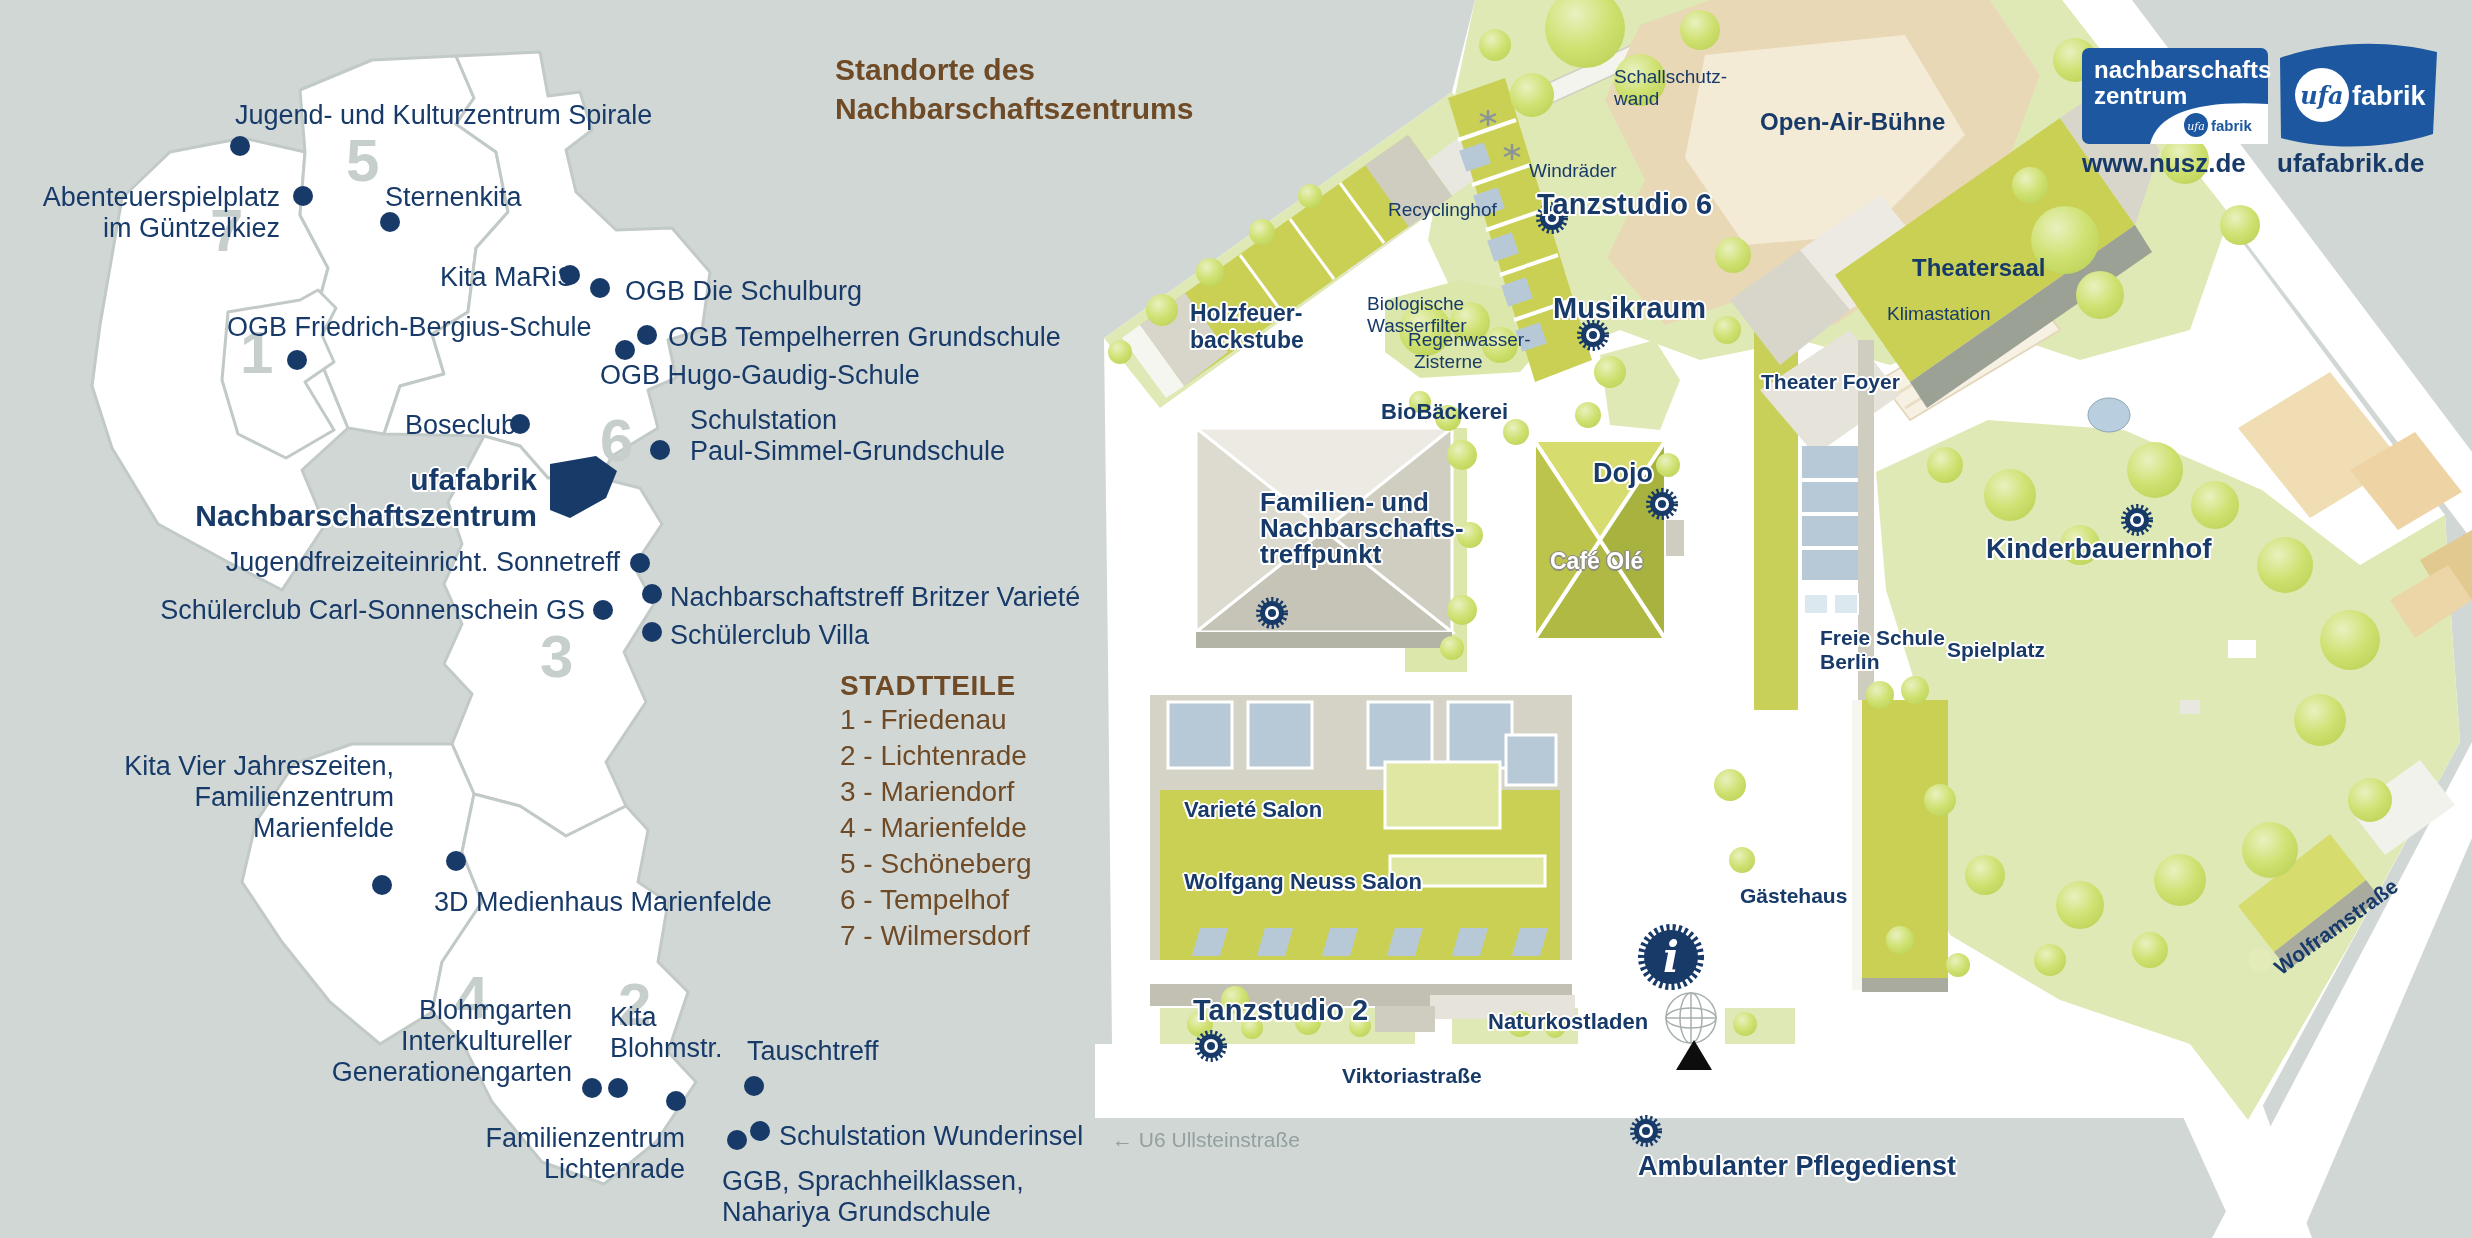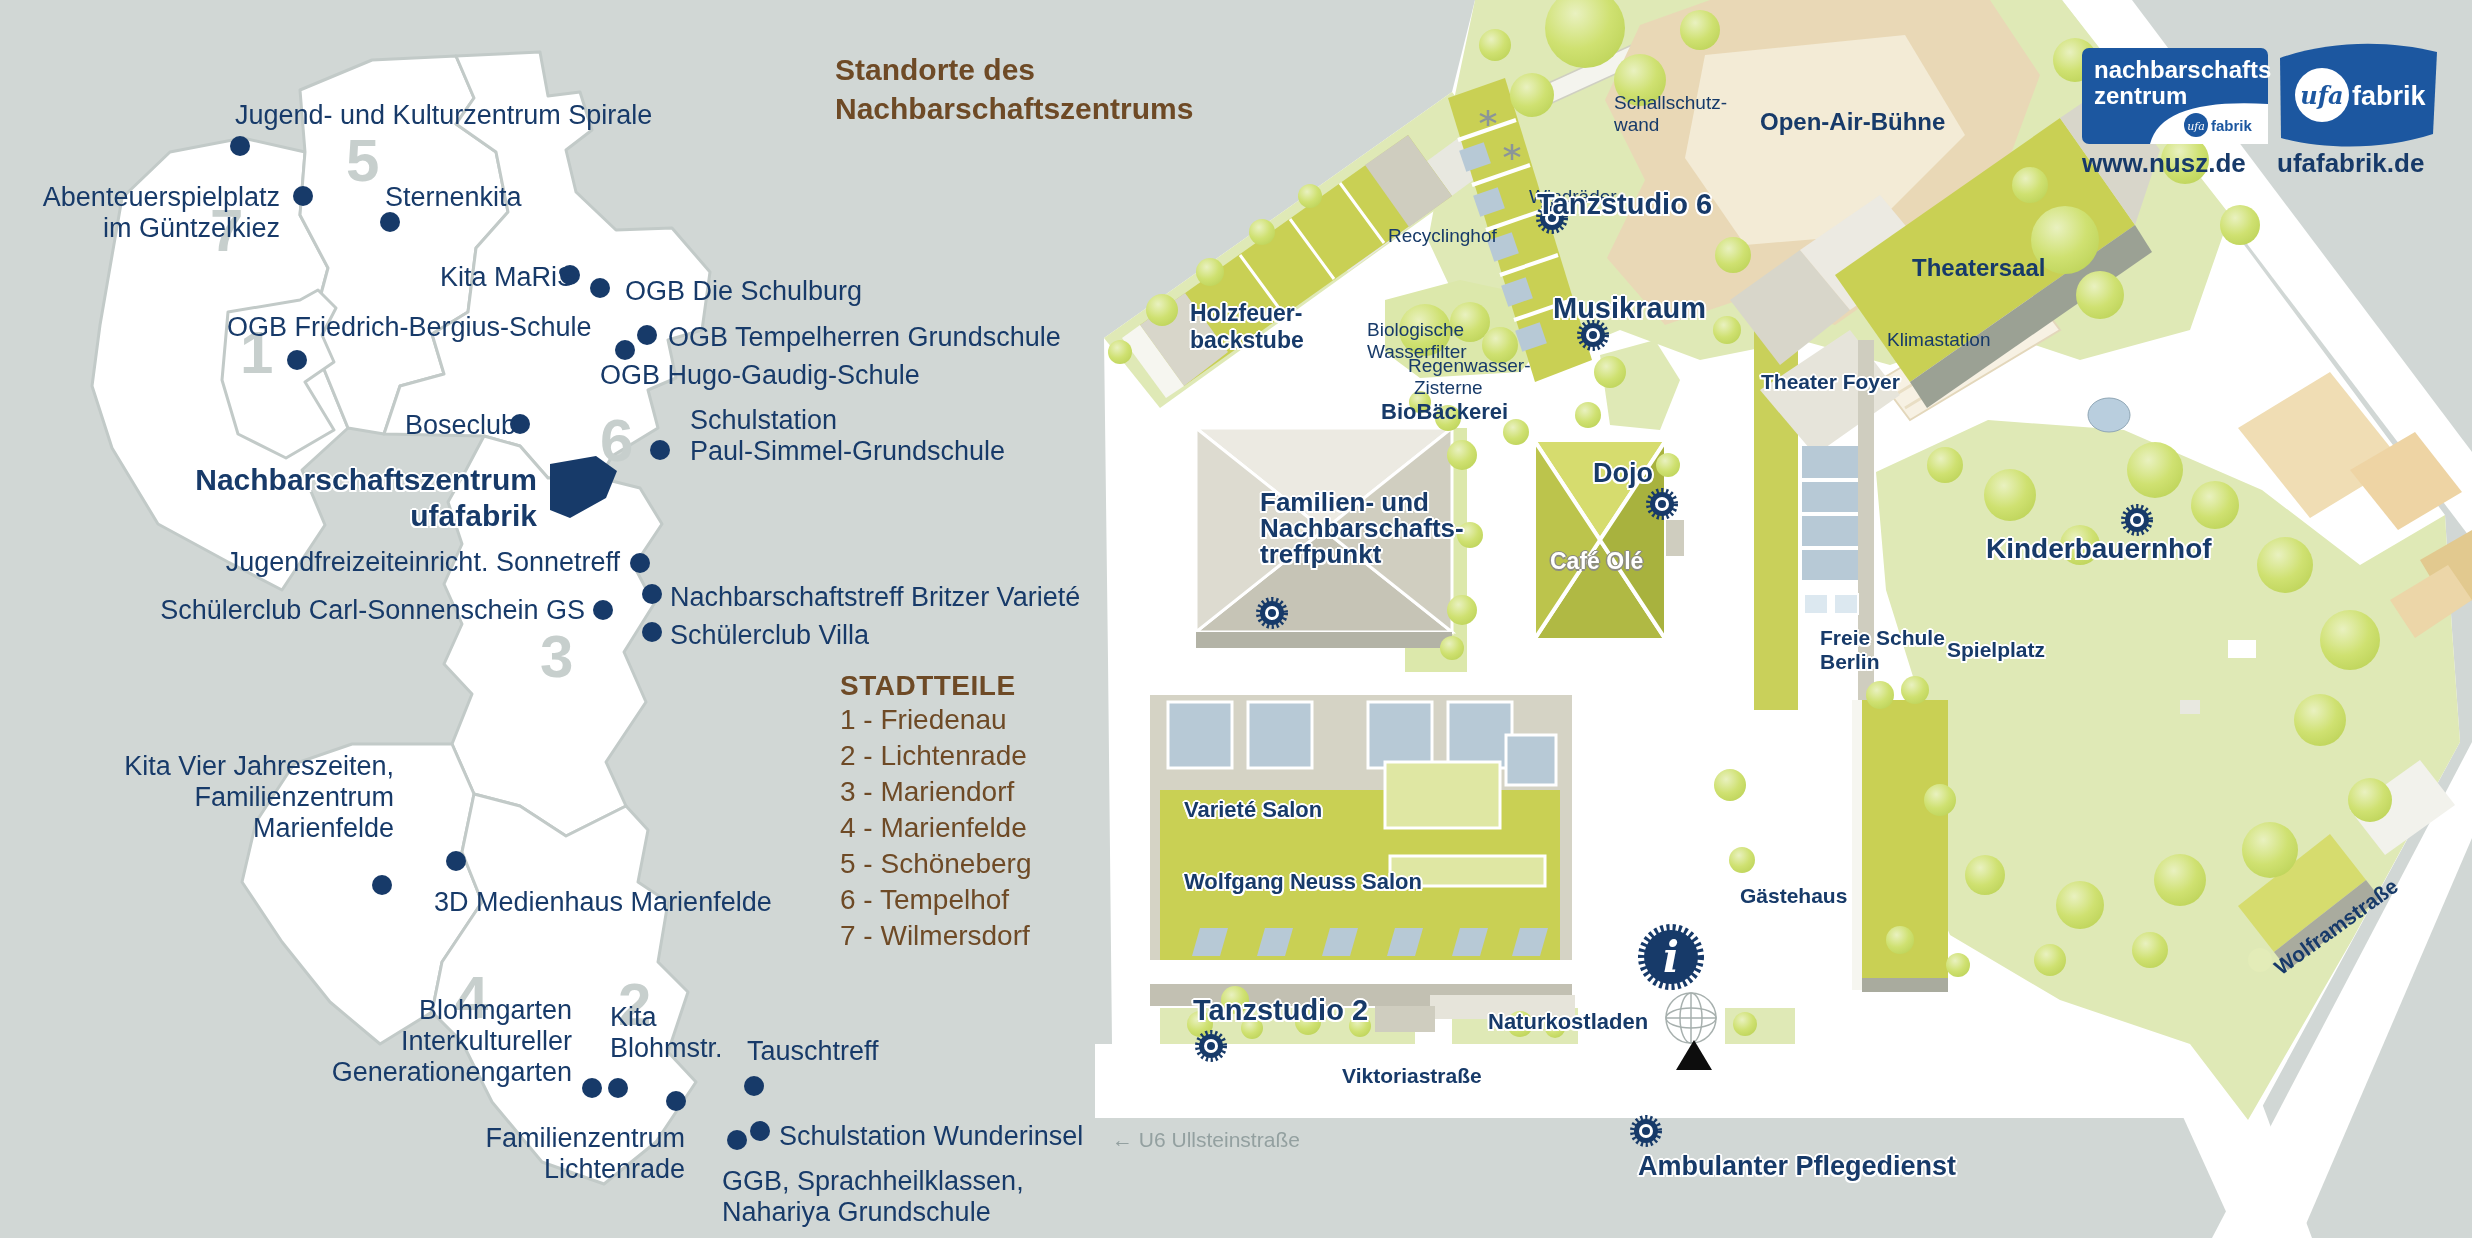--- a/index.html
+++ b/index.html
@@ -14,21 +14,21 @@
   svg{position:absolute;left:0;top:0;}
   .lbl{position:absolute;font-size:27px;line-height:31px;color:var(--navy);white-space:nowrap;}
   .lbl span{display:block;}
   .rt{text-align:right;}
   .bold{font-weight:bold;}
   .halo{text-shadow:2px 0 0 #fff,-2px 0 0 #fff,0 2px 0 #fff,0 -2px 0 #fff,
         1.5px 1.5px 0 #fff,-1.5px 1.5px 0 #fff,1.5px -1.5px 0 #fff,-1.5px -1.5px 0 #fff;}
   .big{font-size:29px;line-height:32px;}
   .med{font-size:22px;line-height:25px;}
   .med2{font-size:21px;line-height:24px;}
-  .sm{font-size:19px;line-height:22px;margin-top:26px;}
+  .sm{font-size:19px;line-height:22px;}
   .wlbl{color:#fff;text-shadow:1.5px 0 0 #8d8d80,-1.5px 0 0 #8d8d80,0 1.5px 0 #8d8d80,0 -1.5px 0 #8d8d80;}
   .title{position:absolute;left:835px;top:50px;font-size:30px;line-height:39px;
          font-weight:bold;color:var(--brown);}
   .legend{position:absolute;left:840px;top:670px;color:var(--brown);}
   .legend .hd{font-size:28px;font-weight:bold;letter-spacing:.5px;}
   .legend .it{font-size:28px;line-height:36px;}
   .dnum{position:absolute;font-size:60px;font-weight:bold;color:var(--dnum);}
   .gray{color:var(--muted);}
   .rot{transform:rotate(-36deg);transform-origin:0 50%;}
 </style>
@@ -377,22 +377,22 @@
 <div class="lbl" style="left:625px;top:276px">OGB Die Schulburg</div>
 <div class="lbl" style="left:668px;top:322px">OGB Tempelherren Grundschule</div>
 <div class="lbl" style="left:600px;top:360px">OGB Hugo-Gaudig-Schule</div>
 <div class="lbl" style="left:227px;top:312px">OGB Friedrich-Bergius-Schule</div>
 <div class="lbl" style="left:405px;top:410px">Boseclub</div>
 <div class="lbl" style="left:690px;top:405px">
   <span>Schulstation</span>
       <span>Paul-Simmel-Grundschule</span>
 </div>
 <div class="lbl rt bold halo" style="right:1935px;top:462px;font-size:30px;line-height:36px">
-  <span>Nachbarschaftszentrum</span>
-      <span>ufafabrik</span>
+  <span>ufafabrik</span>
+      <span>Nachbarschaftszentrum</span>
 </div>
 <div class="lbl rt" style="right:1852px;top:547px">Jugendfreizeiteinricht. Sonnetreff</div>
 <div class="lbl rt" style="right:1887px;top:595px">Schülerclub Carl-Sonnenschein GS</div>
 <div class="lbl" style="left:670px;top:582px">Nachbarschaftstreff Britzer Varieté</div>
 <div class="lbl" style="left:670px;top:620px">Schülerclub Villa</div>
 <div class="lbl rt" style="right:2078px;top:751px">
   <span>Kita Vier Jahreszeiten,</span>
       <span>Familienzentrum</span>
       <span>Marienfelde</span>
 </div>

